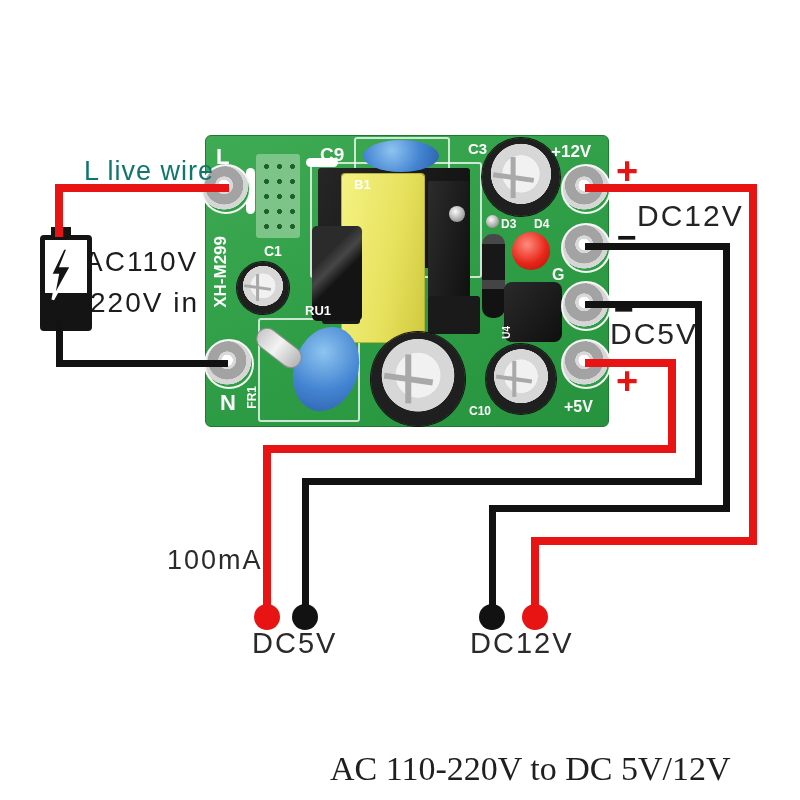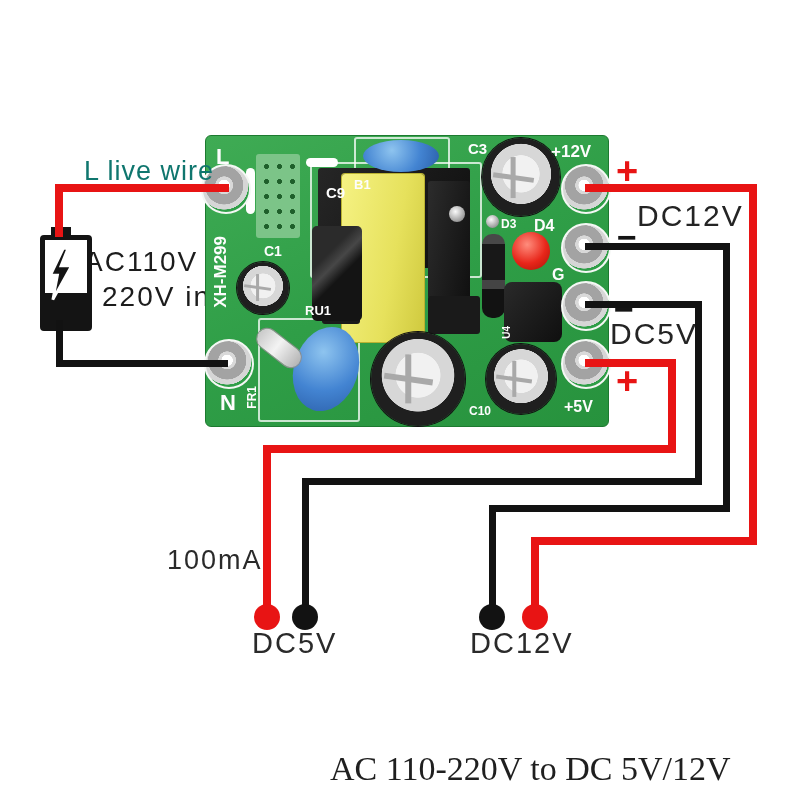--- a/index.html
+++ b/index.html
@@ -108,27 +108,27 @@
     <div class="pad" style="left:-2px;top:203px;"></div>
     <div class="pad" style="left:355px;top:28px;"></div>
     <div class="pad" style="left:355px;top:87px;"></div>
     <div class="pad" style="left:355px;top:145px;"></div>
     <div class="pad" style="left:355px;top:203px;"></div>
 
     <span class="silk" style="left:10px;top:10px;font-size:22px;">L</span>
     <span class="silk" style="left:14px;top:256px;font-size:22px;">N</span>
     <span class="silk vert" style="left:40px;top:250px;font-size:12px;">FR1</span>
     <span class="silk vert" style="left:6px;top:100px;font-size:17px;">XH-M299</span>
-    <span class="silk" style="left:120px;top:9px;font-size:15px;margin-top:40px;">C9</span>
+    <span class="silk" style="left:114px;top:9px;font-size:19px;">C9</span>
     <span class="silk" style="left:148px;top:42px;font-size:13px;">B1</span>
     <span class="silk" style="left:58px;top:108px;font-size:14px;">C1</span>
     <span class="silk" style="left:262px;top:5px;font-size:15px;">C3</span>
     <span class="silk" style="left:345px;top:7px;font-size:17px;">+12V</span>
     <span class="silk" style="left:295px;top:82px;font-size:12px;">D3</span>
-    <span class="silk" style="left:328px;top:82px;font-size:16px;">D4</span>
+    <span class="silk" style="left:328px;top:82px;font-size:12px;">D4</span>
     <span class="silk" style="left:346px;top:131px;font-size:16px;">G</span>
     <span class="silk" style="left:99px;top:168px;font-size:13px;">RU1</span>
     <span class="silk vert" style="left:296px;top:190px;font-size:10px;">U4</span>
     <span class="silk" style="left:263px;top:269px;font-size:12px;">C10</span>
     <span class="silk" style="left:358px;top:263px;font-size:16px;">+5V</span>
   </div>
 
   <div id="batt-terminal"></div>
   <div id="battery">
     <div class="fill"></div>
@@ -174,21 +174,21 @@
   <div>
     <div class="w w-red" style="left:585px;top:359px;width:91px;height:8px;"></div>
     <div class="w w-red" style="left:668px;top:359px;width:8px;height:94px;"></div>
     <div class="w w-red" style="left:263px;top:445px;width:413px;height:8px;"></div>
     <div class="w w-red" style="left:263px;top:445px;width:8px;height:170px;"></div>
     <div class="dot red" style="left:254px;top:604px;"></div>
   </div>
 
   <div class="lbl" style="left:84px;top:158px;font-size:27px;color:#0f766e;letter-spacing:1px;z-index:4;">L live wire</div>
   <div class="lbl" style="left:84px;top:248px;font-size:28px;letter-spacing:2px;color:#1c1c1c;">AC110V -</div>
-  <div class="lbl" style="left:90px;top:283px;font-size:28px;letter-spacing:2px;color:#1c1c1c;margin-left:12px;">220V in</div>
+  <div class="lbl" style="left:90px;top:289px;font-size:28px;letter-spacing:2px;color:#1c1c1c;">220V in</div>
 
   <div class="lbl" style="left:616px;top:152px;font-size:38px;font-weight:700;color:#e81414;">+</div>
   <div class="lbl" style="left:637px;top:201px;font-size:30px;letter-spacing:2px;color:#242424;">DC12V</div>
   <div class="lbl" style="left:617px;top:220px;font-size:34px;font-weight:700;color:#141414;">−</div>
   <div class="lbl" style="left:614px;top:292px;font-size:34px;font-weight:700;color:#141414;">−</div>
   <div class="lbl" style="left:610px;top:319px;font-size:30px;letter-spacing:2px;color:#242424;">DC5V</div>
   <div class="lbl" style="left:616px;top:362px;font-size:38px;font-weight:700;color:#e81414;">+</div>
 
   <div class="lbl" style="left:167px;top:547px;font-size:27px;letter-spacing:2px;color:#2a2a2a;">100mA</div>
   <div class="lbl" style="left:252px;top:629px;font-size:29px;letter-spacing:2px;color:#2a2a2a;">DC5V</div>

